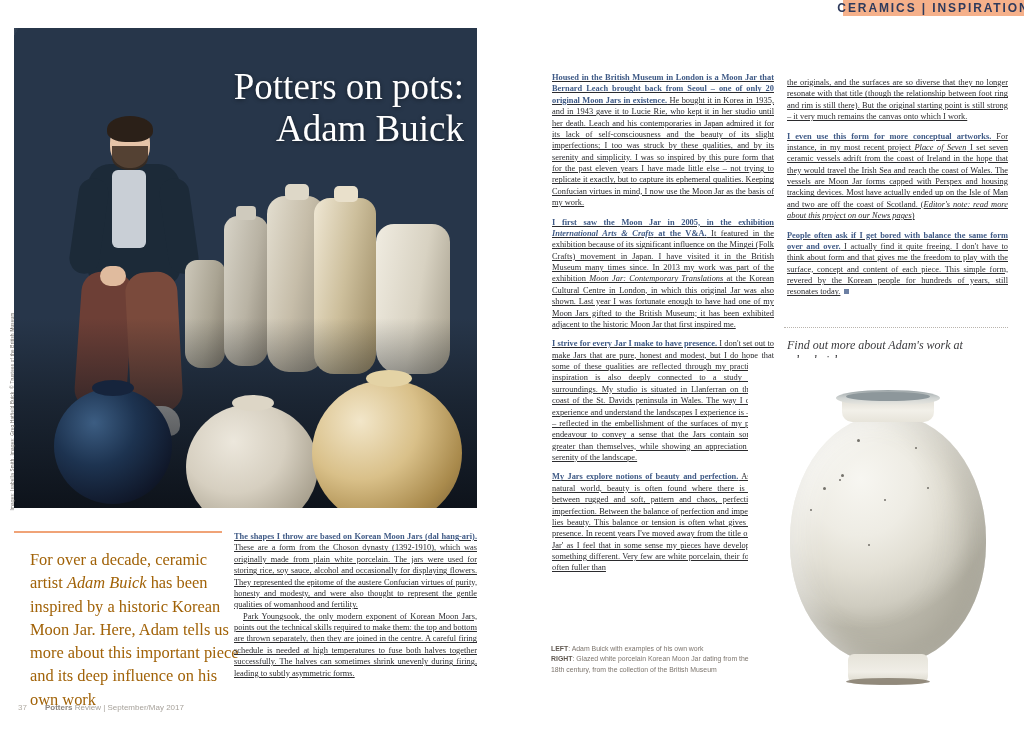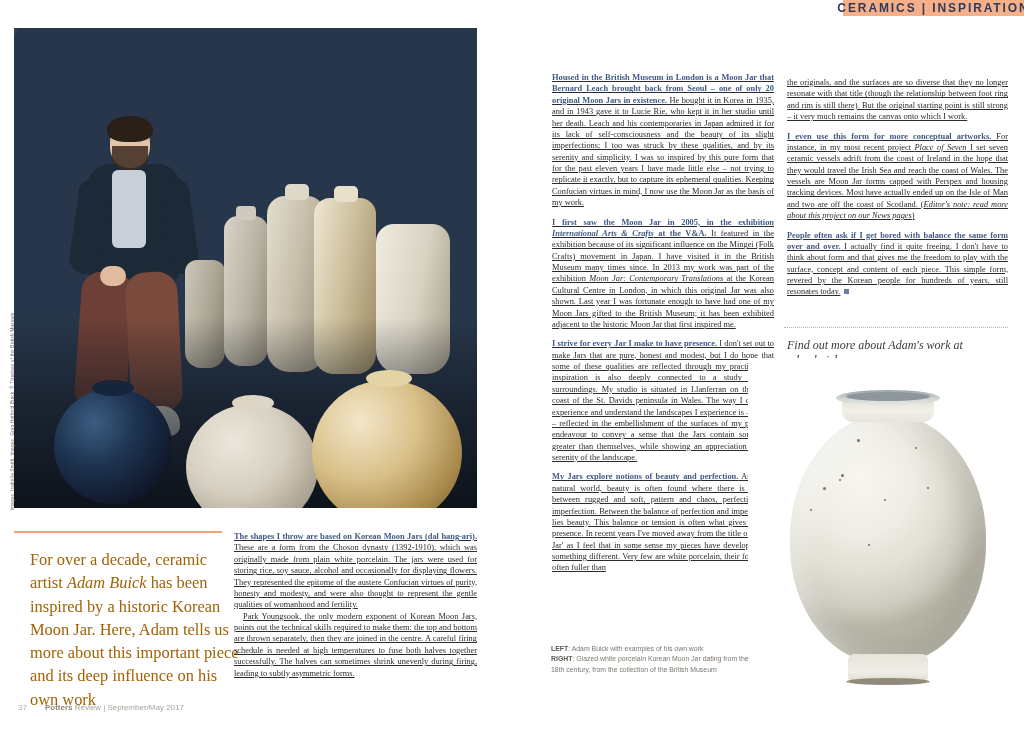--- a/index.html
+++ b/index.html
@@ -255,20 +255,24 @@
     <div class="pot pot-dark">
         <div class="rim"></div>
       </div>
     <div class="pot pot-moon">
         <div class="rim"></div>
       </div>
     <div class="pot pot-amber">
         <div class="rim"></div>
       </div>
 
+    <div class="hero-title">
+      <span>Potters on pots:</span>
+      <span class="l2">Adam Buick</span>
+    </div>
   </div>
 
   <div class="photo-credit">Images: Isabella Smith. Images: Greg Hatfield Buick. © Trustees of the British Museum</div>
 
   <div class="rule-orange"></div>
 
   <div class="standfirst">
     <span>For over a decade, ceramic artist </span><em>Adam Buick</em><span> has been inspired by a historic Korean Moon Jar. Here, Adam tells us more about this important piece and its deep influence on his own work</span>
   </div>
 

